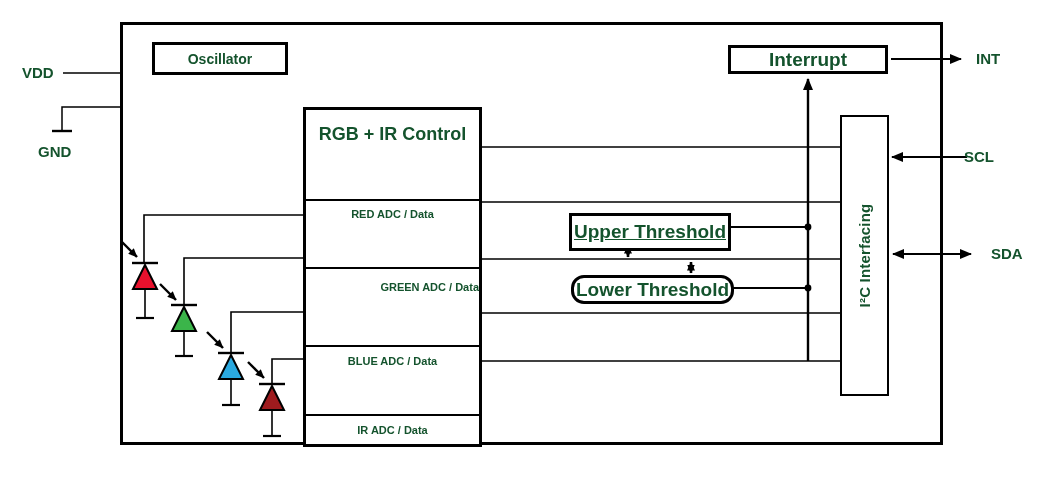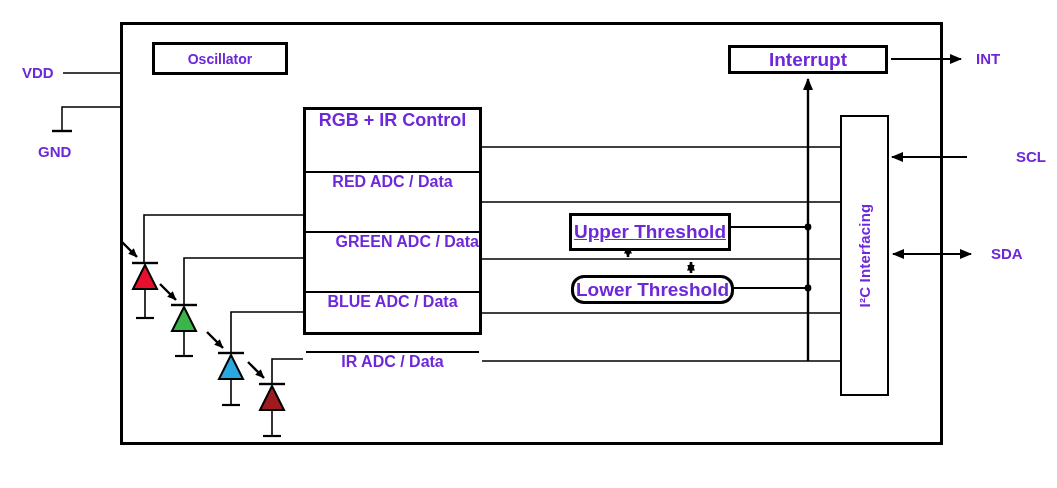--- a/index.html
+++ b/index.html
@@ -1,29 +1,29 @@
 <!DOCTYPE html>
 <html><head>
 <meta charset="utf-8">
 <style>
   html,body { margin:0; padding:0; background:#ffffff; }
   .stage {
     position:relative; width:1057px; height:488px; background:#ffffff;
-    font-family:"Liberation Sans", sans-serif; color:#6d28d9; overflow:hidden;
+    font-family:"Liberation Sans", sans-serif; color:#14532d; overflow:hidden;
   }
   .wires { position:absolute; left:0; top:0; z-index:1; }
   .box {
     position:absolute; box-sizing:border-box; z-index:2;
     border:3px solid #000; background:#fff;
     display:flex; align-items:center; justify-content:center;
     font-weight:bold; text-align:center;
   }
   .outer { background:transparent; z-index:1; }
   .rgbblock { flex-direction:column; align-items:stretch; justify-content:flex-start; padding:0; }
-  .rgbrow { box-sizing:border-box; display:flex; align-items:center; justify-content:center; font-size:16px; font-weight:bold; }
+  .rgbrow { box-sizing:border-box; display:flex; align-items:center; justify-content:center; font-size:11px; font-weight:bold; }
   .rgbrow + .rgbrow { border-top:2px solid #000; }
   .row-control { height:79px; font-size:18px; }
   .row-red   { height:43px; }
   .row-green { height:60px;justify-content:flex-end; }
   .row-blue  { height:45px; }
   .row-ir    { height:47px; }
   .i2cbox { border-width:2px; }
   .vtext { transform:rotate(-90deg); white-space:nowrap; font-weight:bold; font-size:15px; letter-spacing:0.2px; }
   .pin {
     position:absolute; z-index:2; font-weight:bold; font-size:15px;
@@ -116,21 +116,21 @@
 
     <path d="M893,254 H971" stroke="#000" stroke-width="2.2" fill="none" marker-start="url(#ah)" marker-end="url(#ah)"></path>
   </svg>
 
   <div class="box outer" style="left:120px; top:22px; width:823px; height:423px;"></div>
 
   <div class="box fs14" style="left:152px; top:42px; width:136px; height:33px;">
     <span>Oscillator</span>
   </div>
 
-  <div class="box rgbblock" style="left:303px; top:107px; width:179px; height:228px;gap:40px;">
+  <div class="box rgbblock" style="left:303px; top:107px; width:179px; height:340px;gap:40px;">
     <div class="rgbrow row-control">
       <span>RGB + IR Control</span>
     </div>
     <div class="rgbrow row-red">
       <span>RED ADC / Data</span>
     </div>
     <div class="rgbrow row-green">
       <span>GREEN ADC / Data</span>
     </div>
     <div class="rgbrow row-blue">
@@ -153,16 +153,16 @@
     <span>Interrupt</span>
   </div>
 
   <div class="box i2cbox" style="left:840px; top:115px; width:49px; height:281px;">
     <span class="vtext">I²C Interfacing</span>
   </div>
 
   <div class="pin" style="left:22px; top:65px;">VDD</div>
   <div class="pin" style="left:38px; top:144px;text-align:right;">GND</div>
   <div class="pin" style="left:976px; top:51px;">INT</div>
-  <div class="pin" style="left:1016px; top:149px;">SCL</div>
+  <div class="pin" style="left:964px; top:149px;">SCL</div>
   <div class="pin" style="left:991px; top:246px;">SDA</div>
 
 </div>
 
 </body></html>

